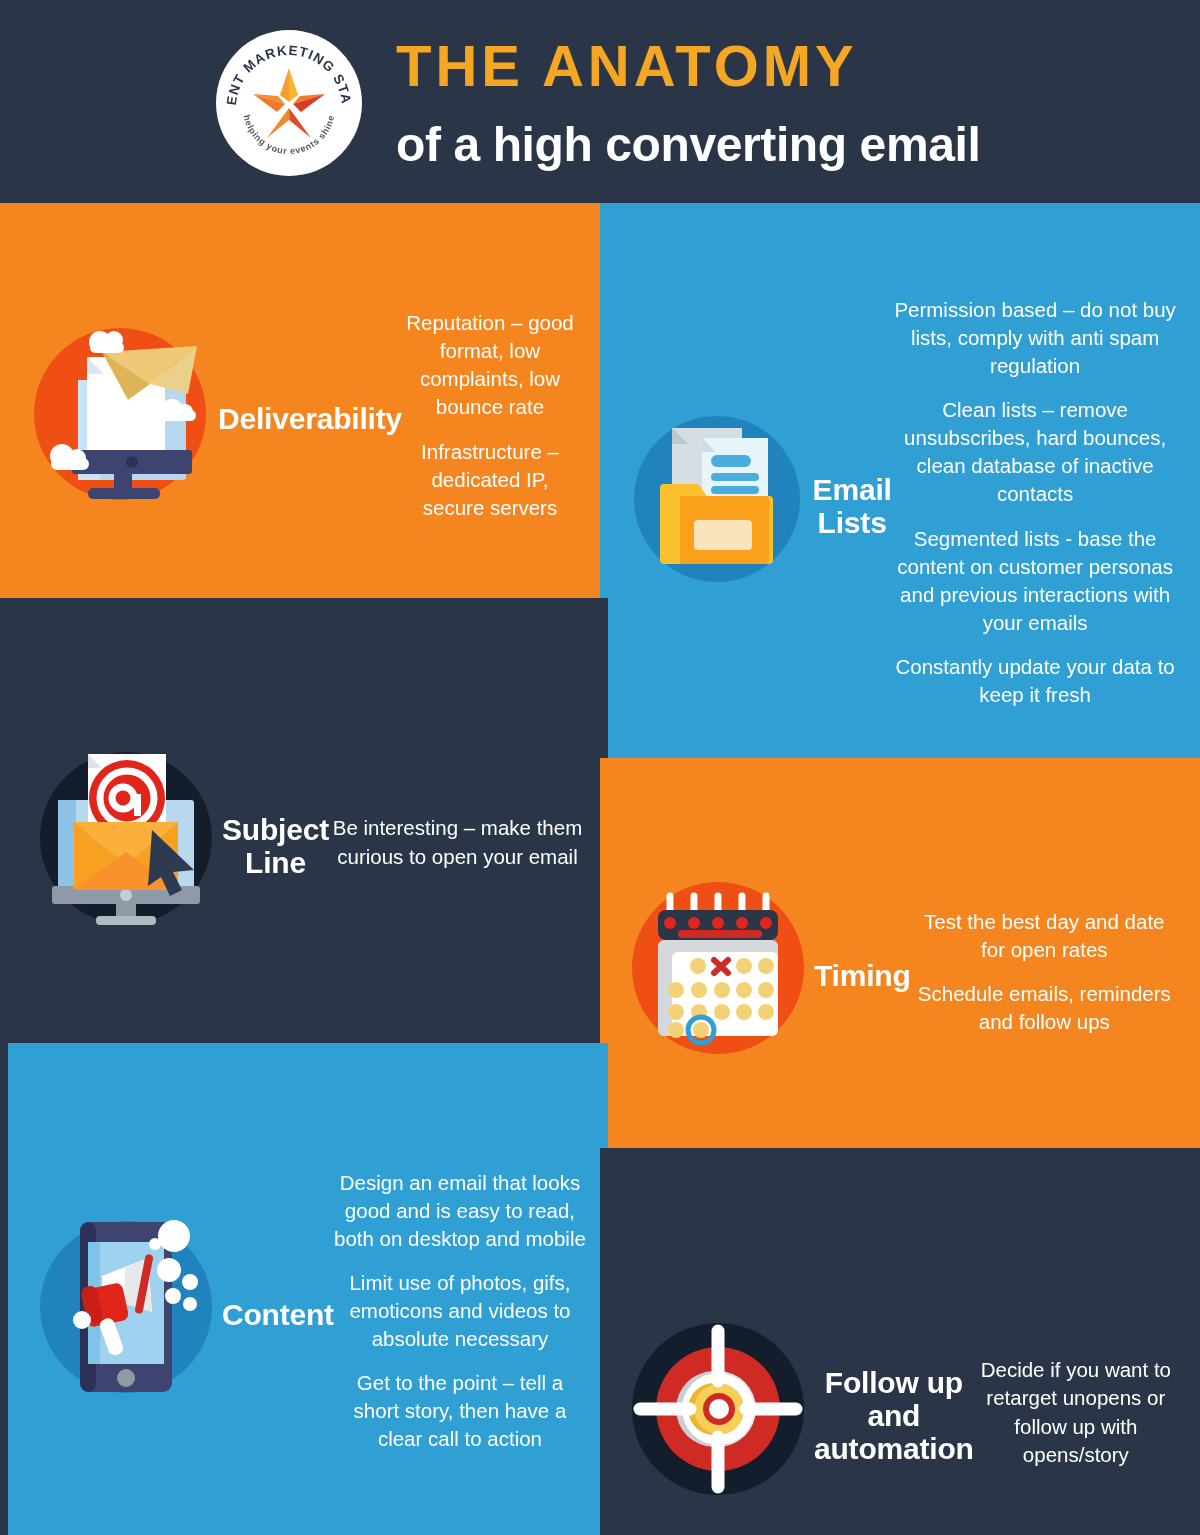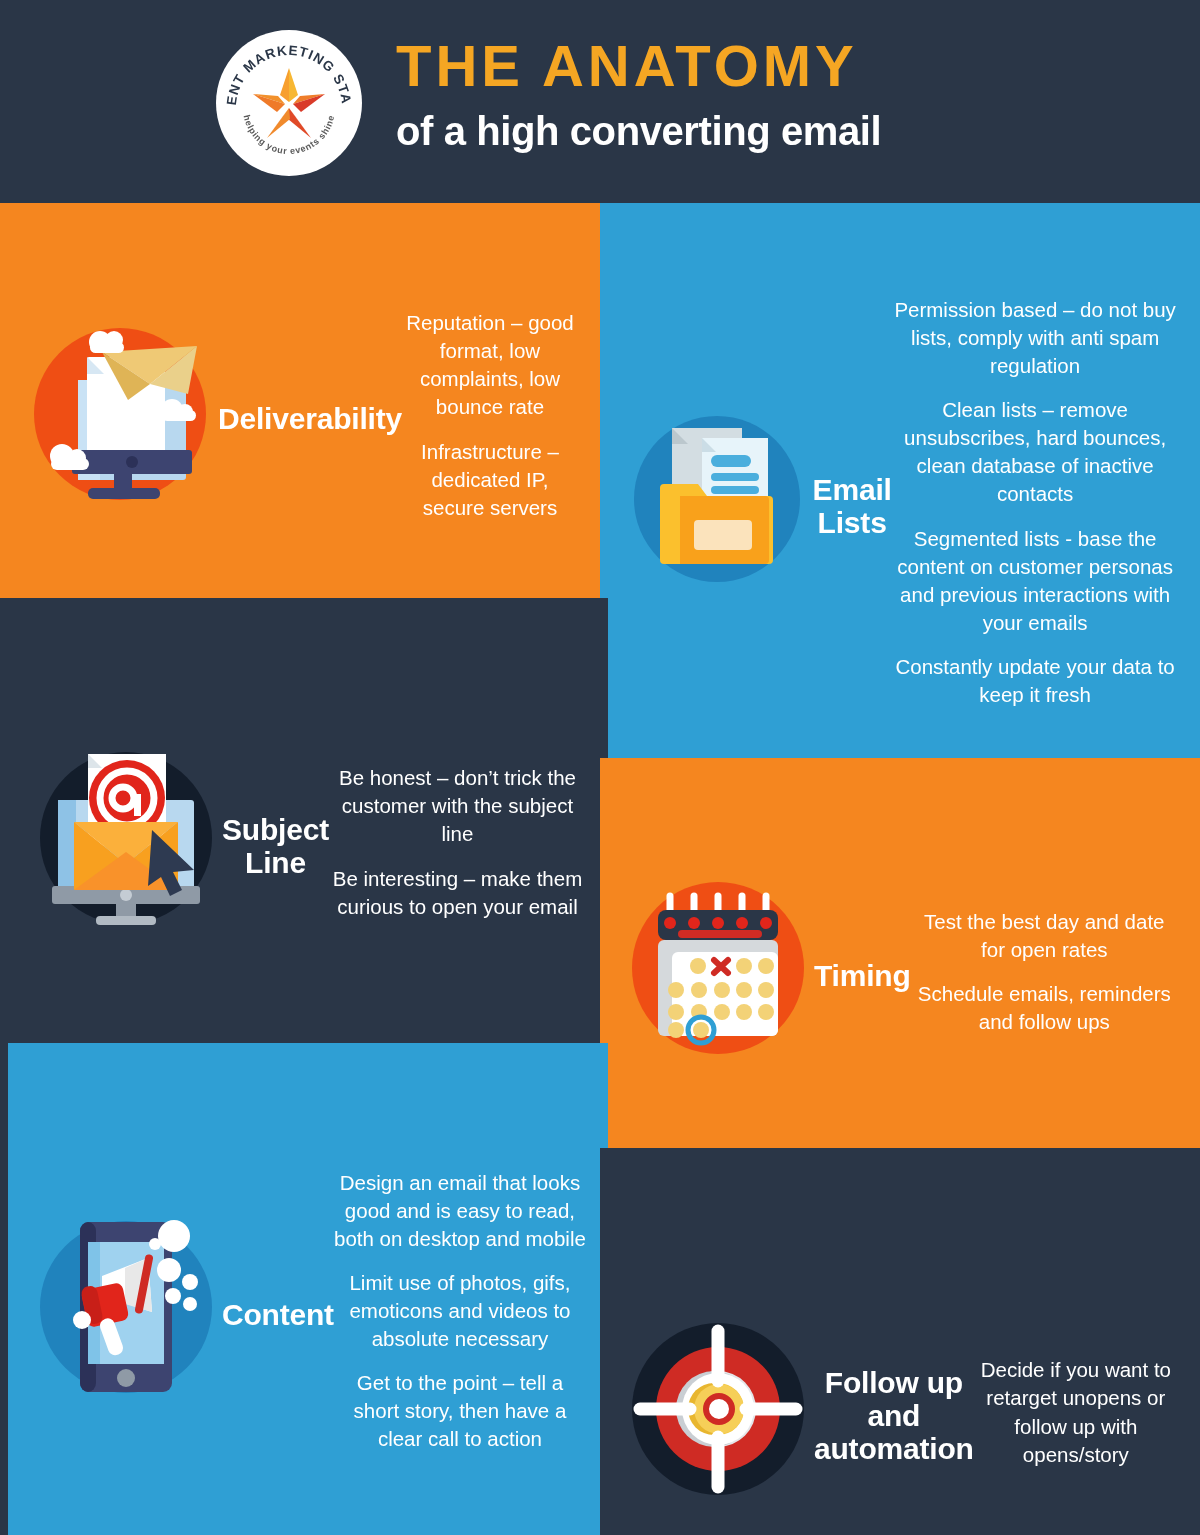--- a/index.html
+++ b/index.html
@@ -22,22 +22,22 @@
     width: 146px; height: 146px; border-radius: 50%;
     background: #ffffff; position: relative; overflow: hidden;
   }
   .logo-svg { position: absolute; left: 0; top: 0; }
   .title-block { position: absolute; left: 396px; top: 36px; width: 760px; }
   .title-main {
     color: #f5a623; font-size: 58px; font-weight: 800; letter-spacing: 4px;
     line-height: 1.02; white-space: nowrap;
   }
   .title-sub {
-    color: #ffffff; font-size: 40px; font-weight: 800; letter-spacing: -0.4px;
-    line-height: 1.1; margin-top: 14px; white-space: nowrap;
+    color: #ffffff; font-size: 48px; font-weight: 800; letter-spacing: -0.4px;
+    line-height: 1.1; margin-top: 24px; white-space: nowrap;
   }
 
   
   .panel { position: absolute; width: 600px; overflow: hidden; }
   .panel-inner {
     display: flex; flex-direction: row; align-items: center;
     padding: 0 22px; width: 100%; height: 100%;
   }
   .bg-orange { background: #f5861f; }
   .bg-blue   { background: #2f9fd4; }
@@ -196,21 +196,20 @@
           <rect x="104" y="46" width="7" height="22" fill="#ffffff"></rect>
           <polygon points="44,74 148,74 96,116" fill="#fbb03b"></polygon>
           <polygon points="44,74 96,116 44,142" fill="#f8a01f"></polygon>
           <polygon points="148,74 96,116 148,142" fill="#f8a01f"></polygon>
           <polygon points="44,142 96,104 148,142" fill="#f9922a"></polygon>
           <polygon points="122,82 164,122 143,124 152,142 140,148 131,129 118,138" fill="#2e3a51"></polygon>
         </svg>
       </div>
       <div class="sec-title gap-title">Subject Line</div>
       <div class="sec-body">
-        <div class="bullet">Be honest – don’t trick the customer with the subject line</div>
         <div class="bullet">Be interesting – make them curious to open your email</div>
       </div>
     </div>
   </div>
 
   <div class="panel bg-orange" id="p-timing">
     <div class="panel-inner pad-top-30">
       <div class="icon-box">
         <svg width="192" height="180" viewBox="0 0 192 180">
           <circle cx="96" cy="90" r="86" fill="#ef4e14"></circle>

